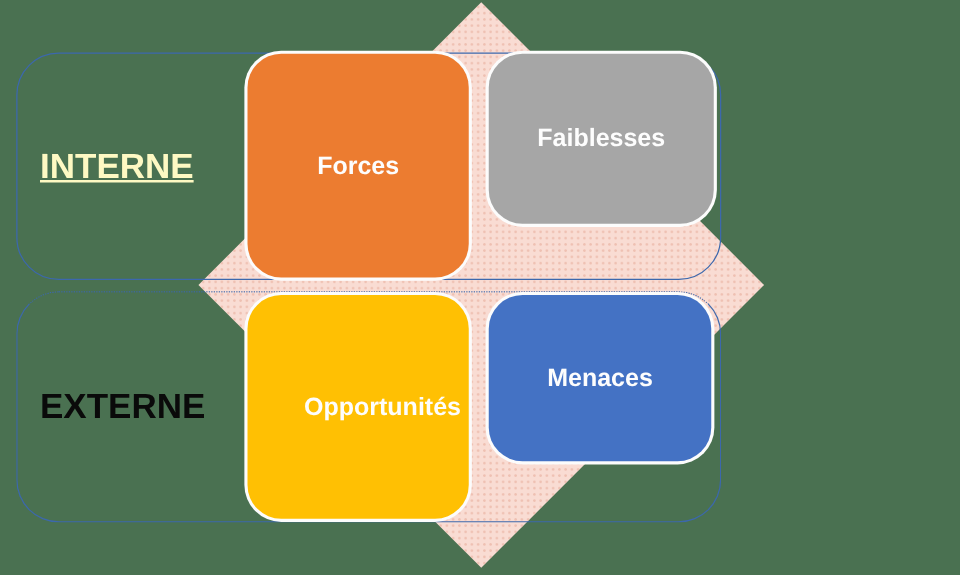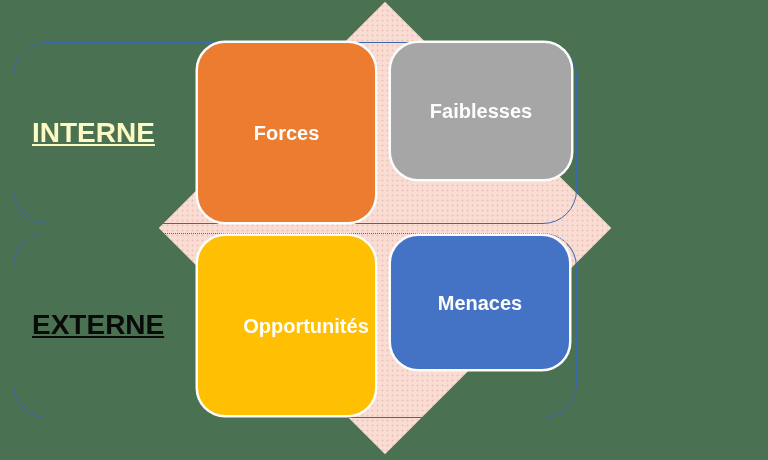--- a/index.html
+++ b/index.html
@@ -51,21 +51,21 @@
   .row-label {
     position: absolute;
     left: 32px;
     font-size: 28px;
     font-weight: 700;
     color: #0A0A0A;
     letter-spacing: 0px;
     line-height: 1;
   }
   .row-label.interne { top: 119px; }
-  .row-label.externe { top: 311px; text-decoration: underline; }
+  .row-label.externe { top: 311px; }
 
   
   .quad {
     position: absolute;
     border-radius: 27px;
     box-shadow: 0 0 0 2.5px #FCFCFC;
     display: flex;
     align-items: center;
     justify-content: center;
   }

